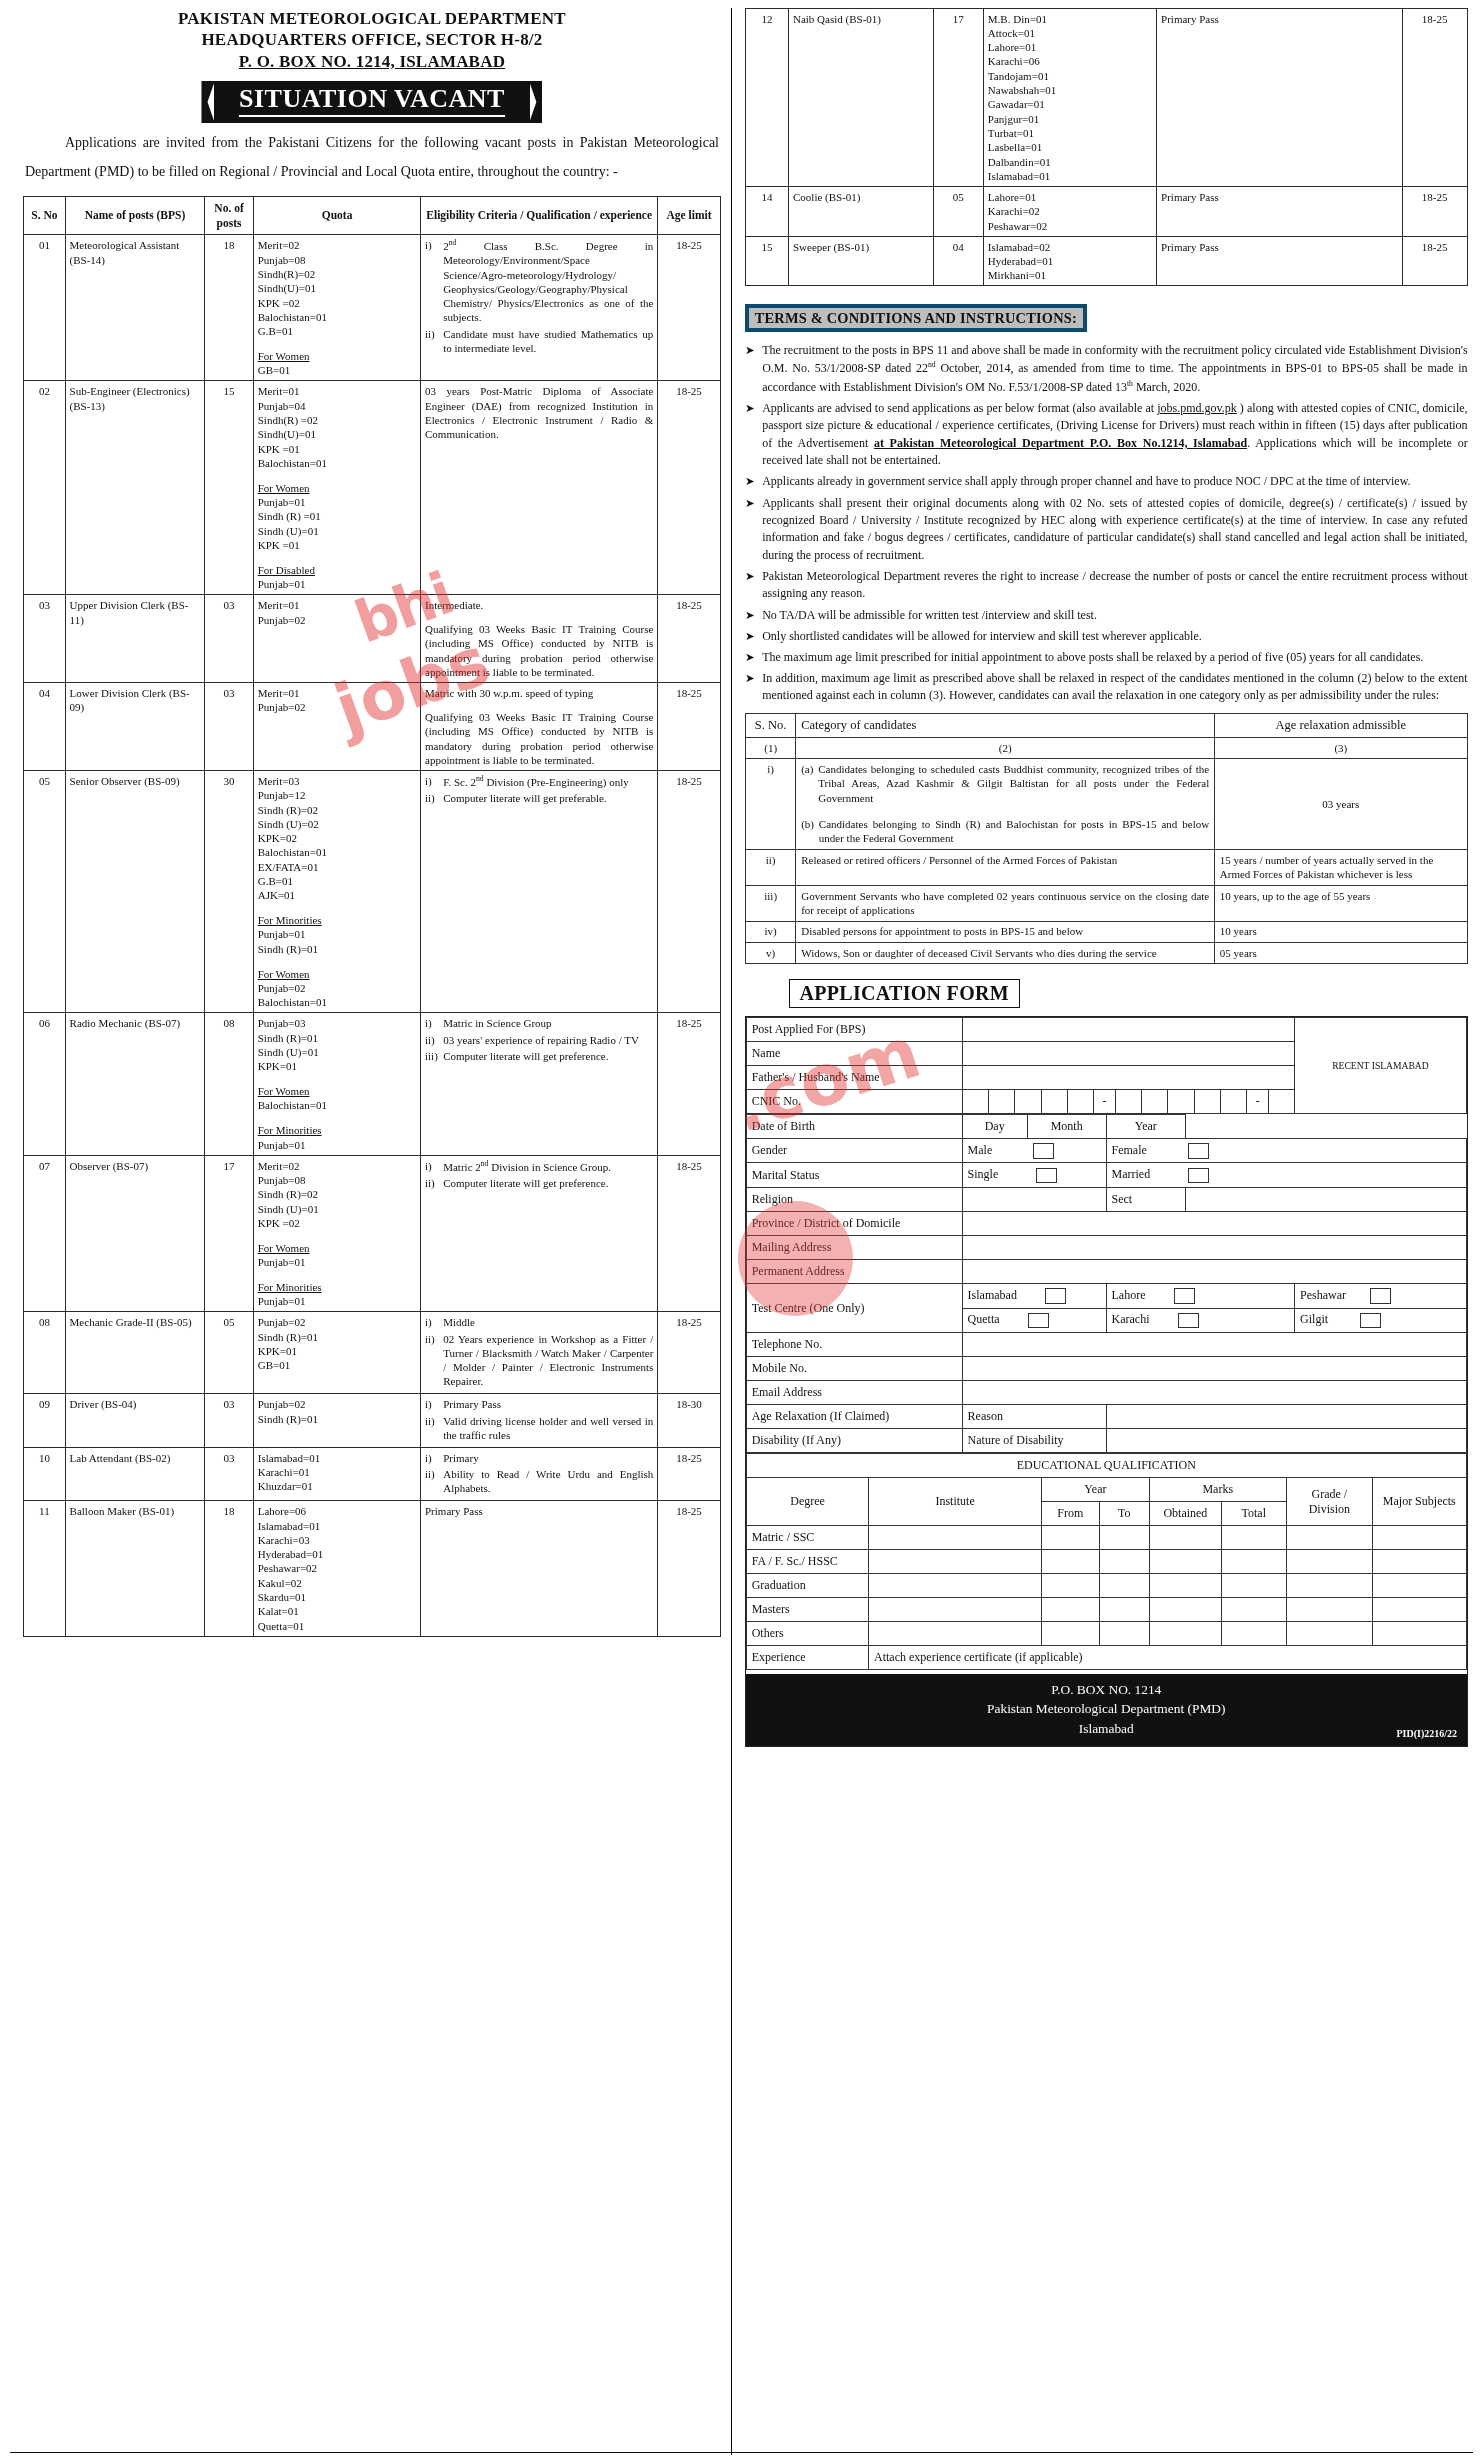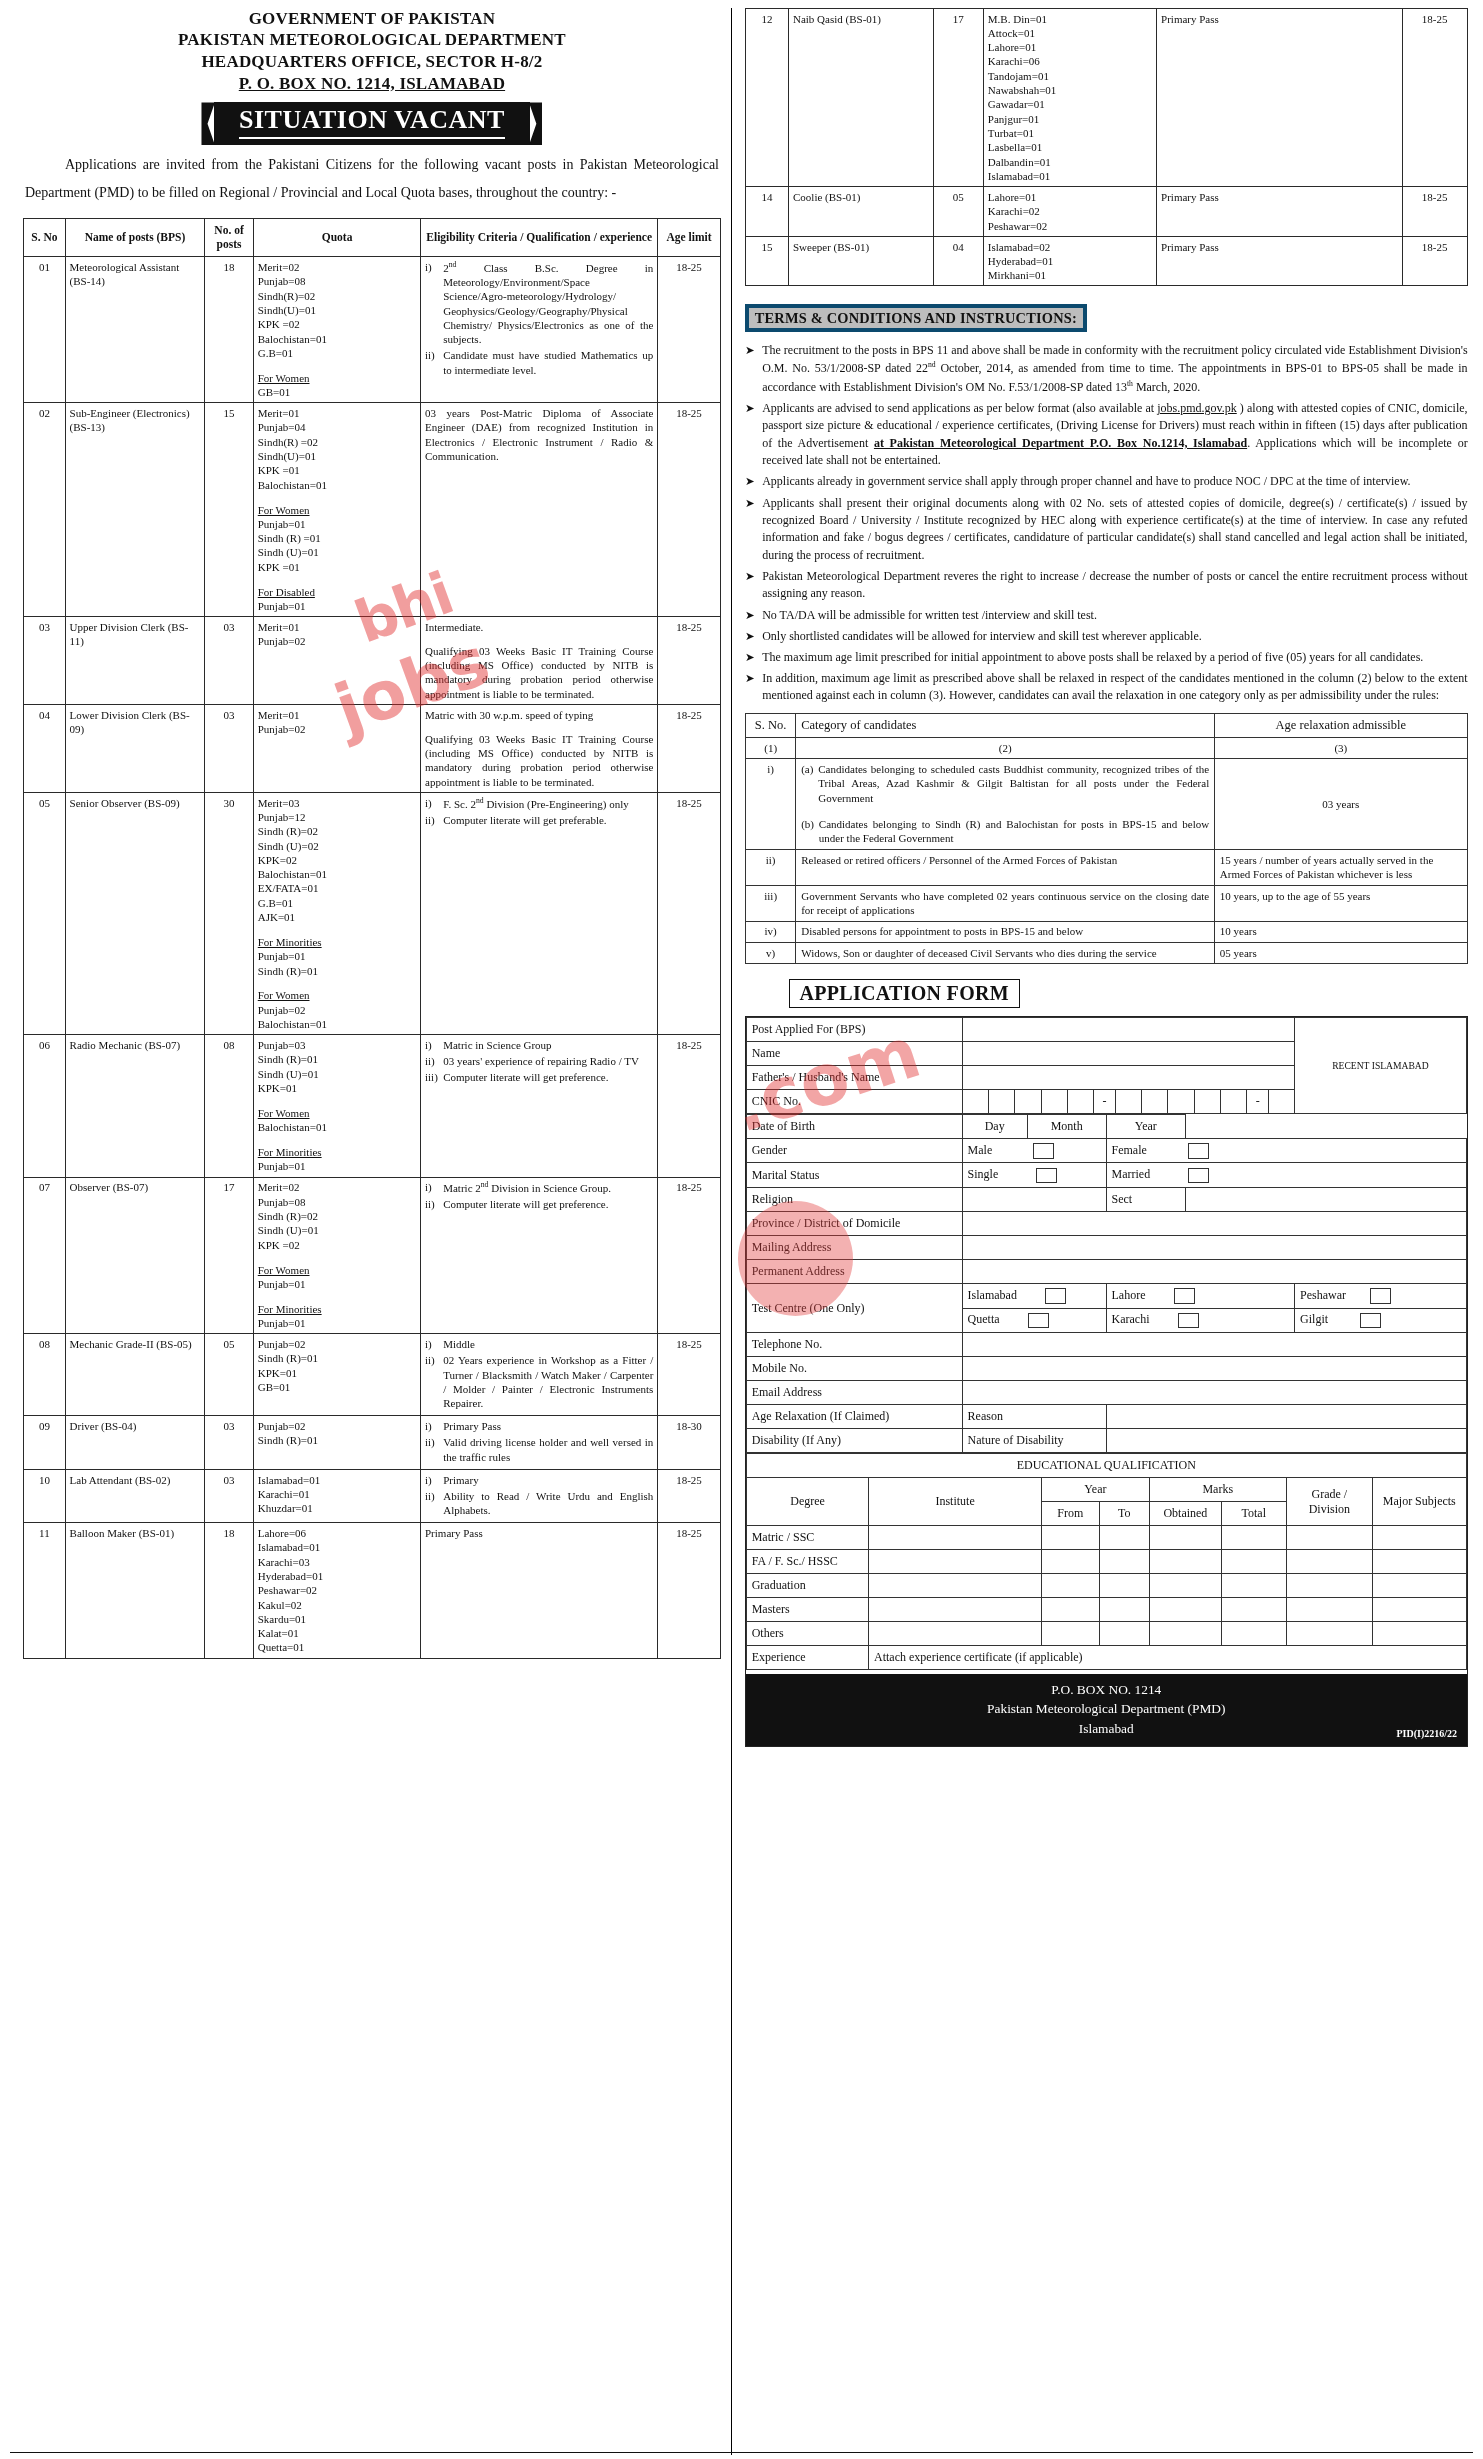--- a/index.html
+++ b/index.html
@@ -118,33 +118,32 @@
              background:rgba(226,60,60,.40); pointer-events:none; }
 </style>
 </head>
 <body>
 
 <div class="page">
 
   <div class="col col-left">
 
     <div class="hdr">
-      <div>GOVERNMENT OF PAKISTAN</div>
       <div>PAKISTAN METEOROLOGICAL DEPARTMENT</div>
       <div>HEADQUARTERS OFFICE, SECTOR H-8/2</div>
       <div class="po">P. O.  BOX NO. 1214, ISLAMABAD</div>
     </div>
 
     <div class="banner-wrap">
       <div class="banner">
         <span>SITUATION VACANT</span>
       </div>
     </div>
 
-    <div class="intro"><span class="ind"></span><span>Applications are invited from the Pakistani Citizens for the following vacant posts in Pakistan Meteorological Department (PMD) to be filled on Regional / Provincial and Local Quota bases, throughout the country: -</span></div>
+    <div class="intro"><span class="ind"></span><span>Applications are invited from the Pakistani Citizens for the following vacant posts in Pakistan Meteorological Department (PMD) to be filled on Regional / Provincial and Local Quota entire, throughout the country: -</span></div>
 
     <table class="posts">
       <thead>
         <tr>
           <th class="c-sno">S. No</th>
           <th class="c-name">Name of posts (BPS)</th>
           <th class="c-num">No. of posts</th>
           <th class="c-quota">Quota</th>
           <th class="c-elig">Eligibility Criteria / Qualification / experience</th>
           <th class="c-age">Age limit</th>

